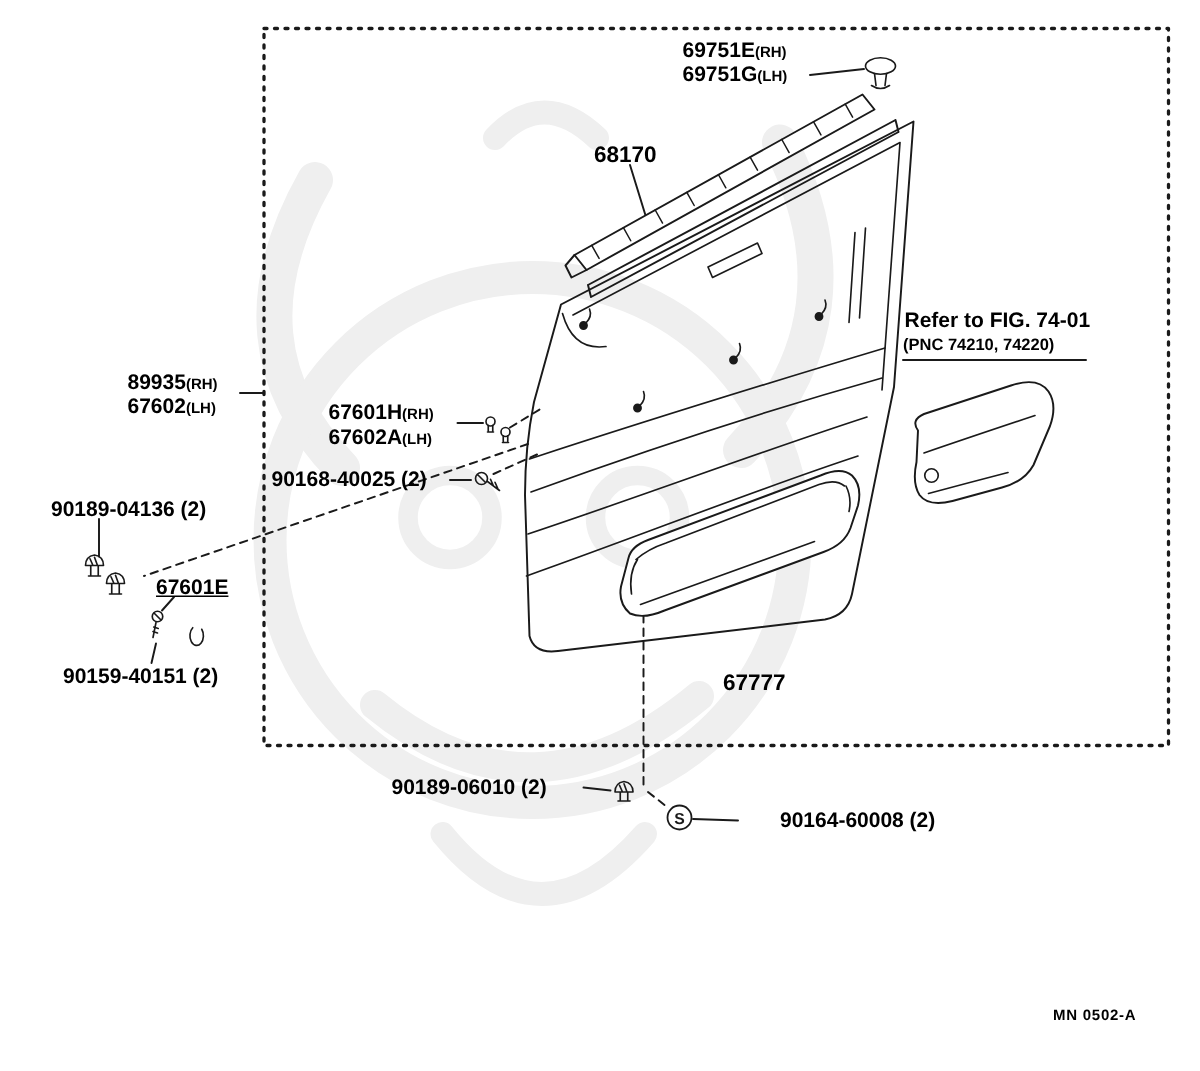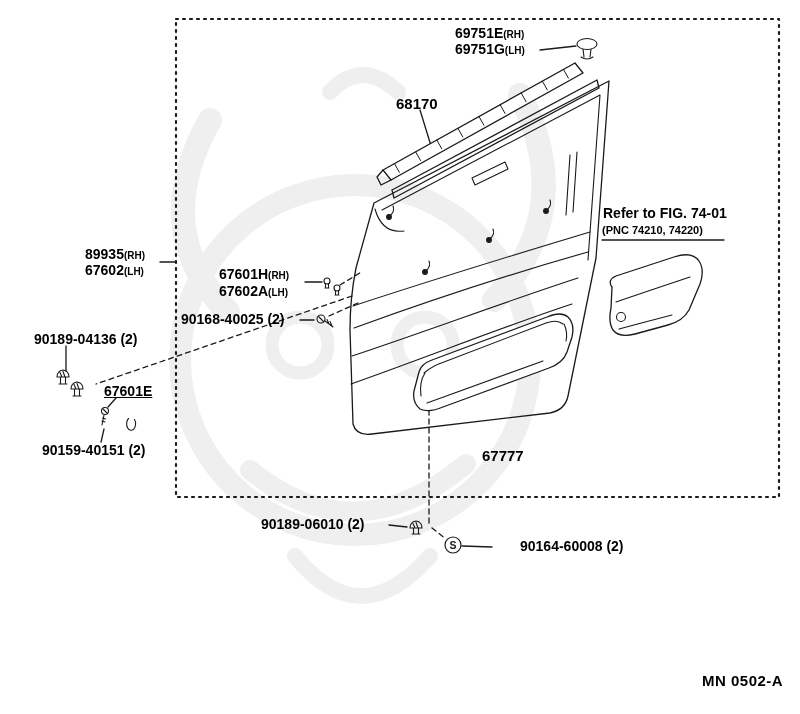--- a/index.html
+++ b/index.html
@@ -8,21 +8,21 @@
     font-family:"Liberation Sans", sans-serif; overflow:hidden; color:#000;
   }
   svg.layer { position:absolute; left:0; top:0; }
   .lbl {
     position:absolute; font-weight:700; font-size:14px; color:#000;
     white-space:nowrap; letter-spacing:0px; line-height:1;
   }
   .lbl .suf { font-size:10px; font-weight:700;margin-top:44px; }
   .lbl.small { font-size:11px; }
   .lbl.big { font-size:15px; }
-  .lbl.footer { font-size:15px; letter-spacing:0.5px; }
+  .lbl.footer { font-size:10px; letter-spacing:0.5px; }
 </style>
 </head>
 <body>
 
 <svg class="layer" width="800" height="714" aria-hidden="true">
   <g fill="none" stroke="#efefef" stroke-linecap="round">
     <path d="M210 120 Q148 230 228 312" stroke-width="24"></path>
     <path d="M520 95 Q578 210 494 300" stroke-width="24"></path>
     <path d="M330 92 Q362 58 398 92" stroke-width="16"></path>
     <circle cx="355" cy="360" r="175" stroke-width="22"></circle>

